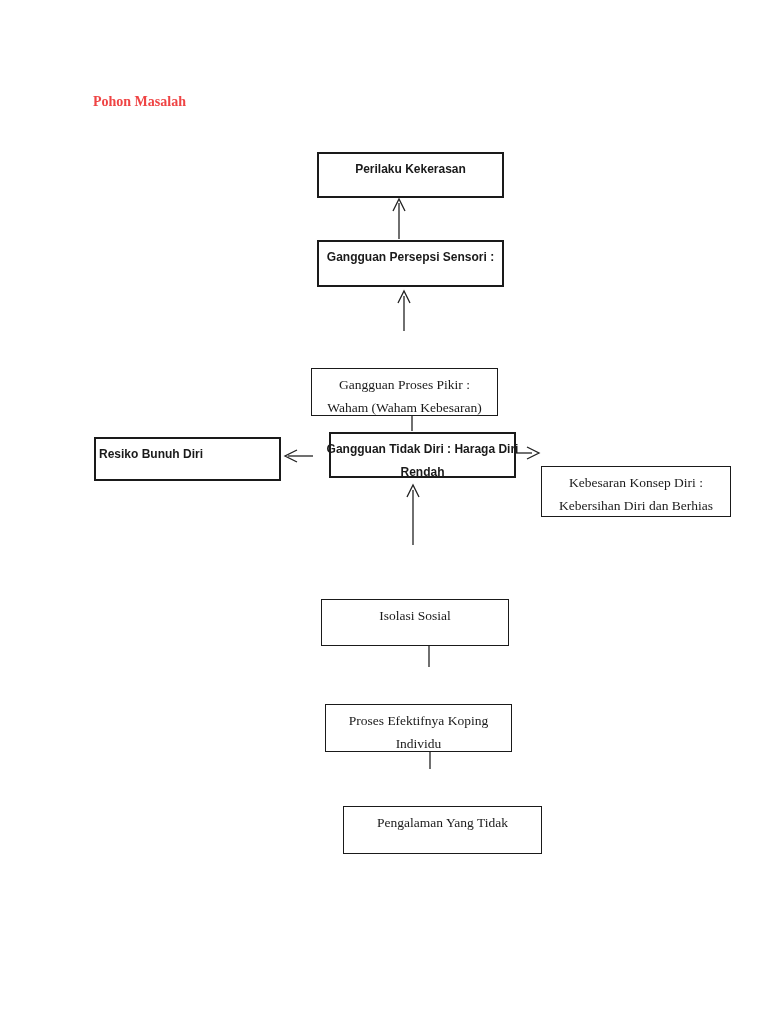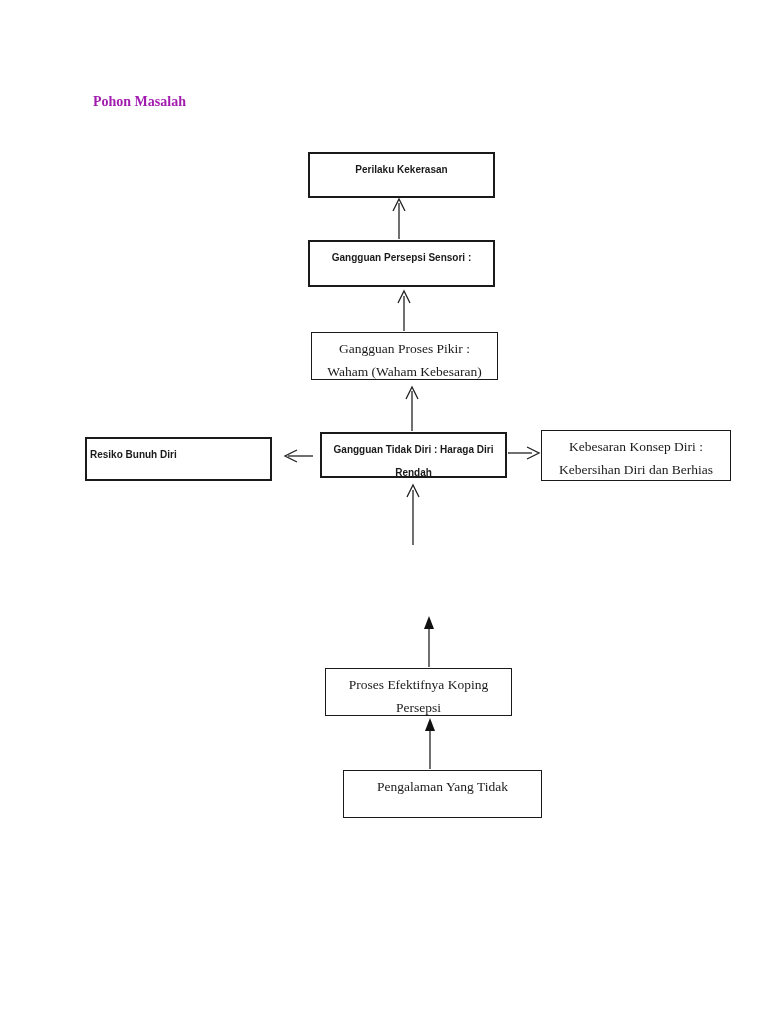--- a/index.html
+++ b/index.html
@@ -10,44 +10,46 @@
     overflow:hidden;
     font-family:"Liberation Serif", serif;
     color:#1a1a1a;
   }
   #doc-title{
     position:absolute;
     left:93px;top:94px;
     font-family:"Liberation Serif", serif;
     font-weight:bold;
     font-size:14px;
-    color:#a21caf;
+    color:#ef4444;
   }
   .box{
     position:absolute;
     background:#ffffff;
     border:1.5px solid #1a1a1a;
     box-sizing:border-box;
     display:flex;
     flex-direction:column;
     align-items:center;
     padding-top:4px;
     text-align:center;
     line-height:23px;
   }
   .box.sans{
     font-family:"Liberation Sans", sans-serif;
     font-weight:bold;
-    font-size:10px;
+    font-size:12px;
     border-width:2px;
+    margin-left:9px;
   }
   .box.serif{
     font-family:"Liberation Serif", serif;
     font-weight:normal;
     font-size:13.5px;
+    margin-top:36px;
   }
   .box.left-align{
     align-items:flex-start;
     text-align:right;
     padding-left:3px;
   }
   .bl{white-space:nowrap;}
   #arrows{
     position:absolute;
     left:0;top:0;
@@ -126,23 +128,26 @@
   <div class="box sans" style="left:320px;top:432px;width:187px;height:46px">
     <span class="bl">Gangguan Tidak Diri : Haraga Diri</span>
     <span class="bl">Rendah</span>
   </div>
 
   <div class="box serif" style="left:541px;top:430px;width:190px;height:51px">
     <span class="bl">Kebesaran Konsep Diri :</span>
     <span class="bl">Kebersihan Diri dan Berhias</span>
   </div>
 
+  <div class="box serif" style="left:321px;top:563px;width:188px;height:47px">
+    <span class="bl">Isolasi Sosial</span>
+  </div>
 
   <div class="box serif" style="left:325px;top:668px;width:187px;height:48px">
     <span class="bl">Proses Efektifnya Koping</span>
-    <span class="bl">Persepsi</span>
+    <span class="bl">Individu</span>
   </div>
 
   <div class="box serif" style="left:343px;top:770px;width:199px;height:48px">
     <span class="bl">Pengalaman Yang Tidak</span>
   </div>
 
 </div>
 
 </body></html>

